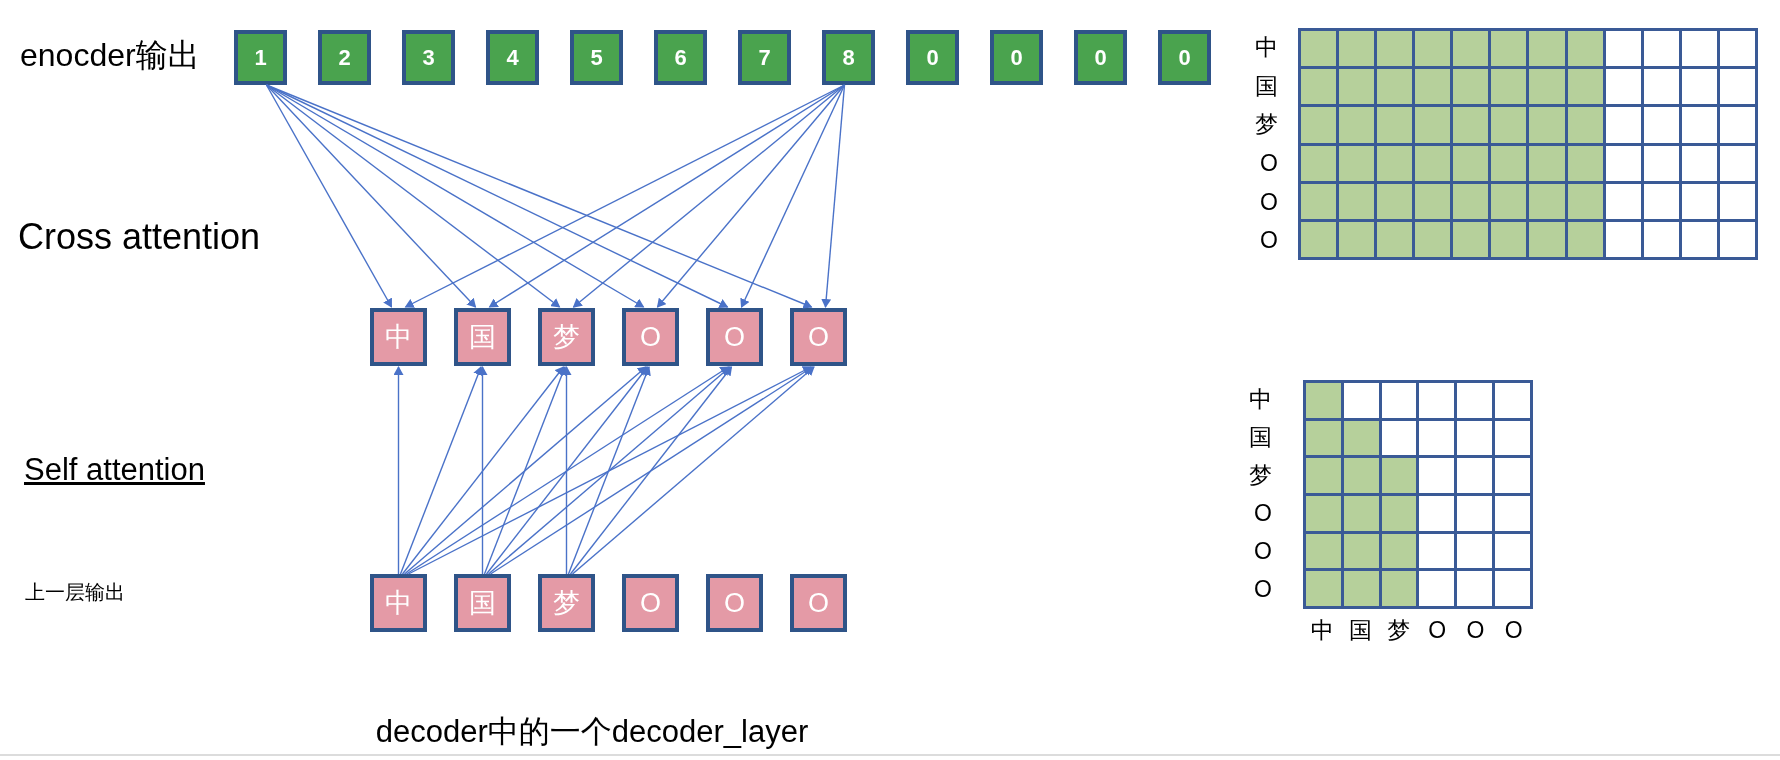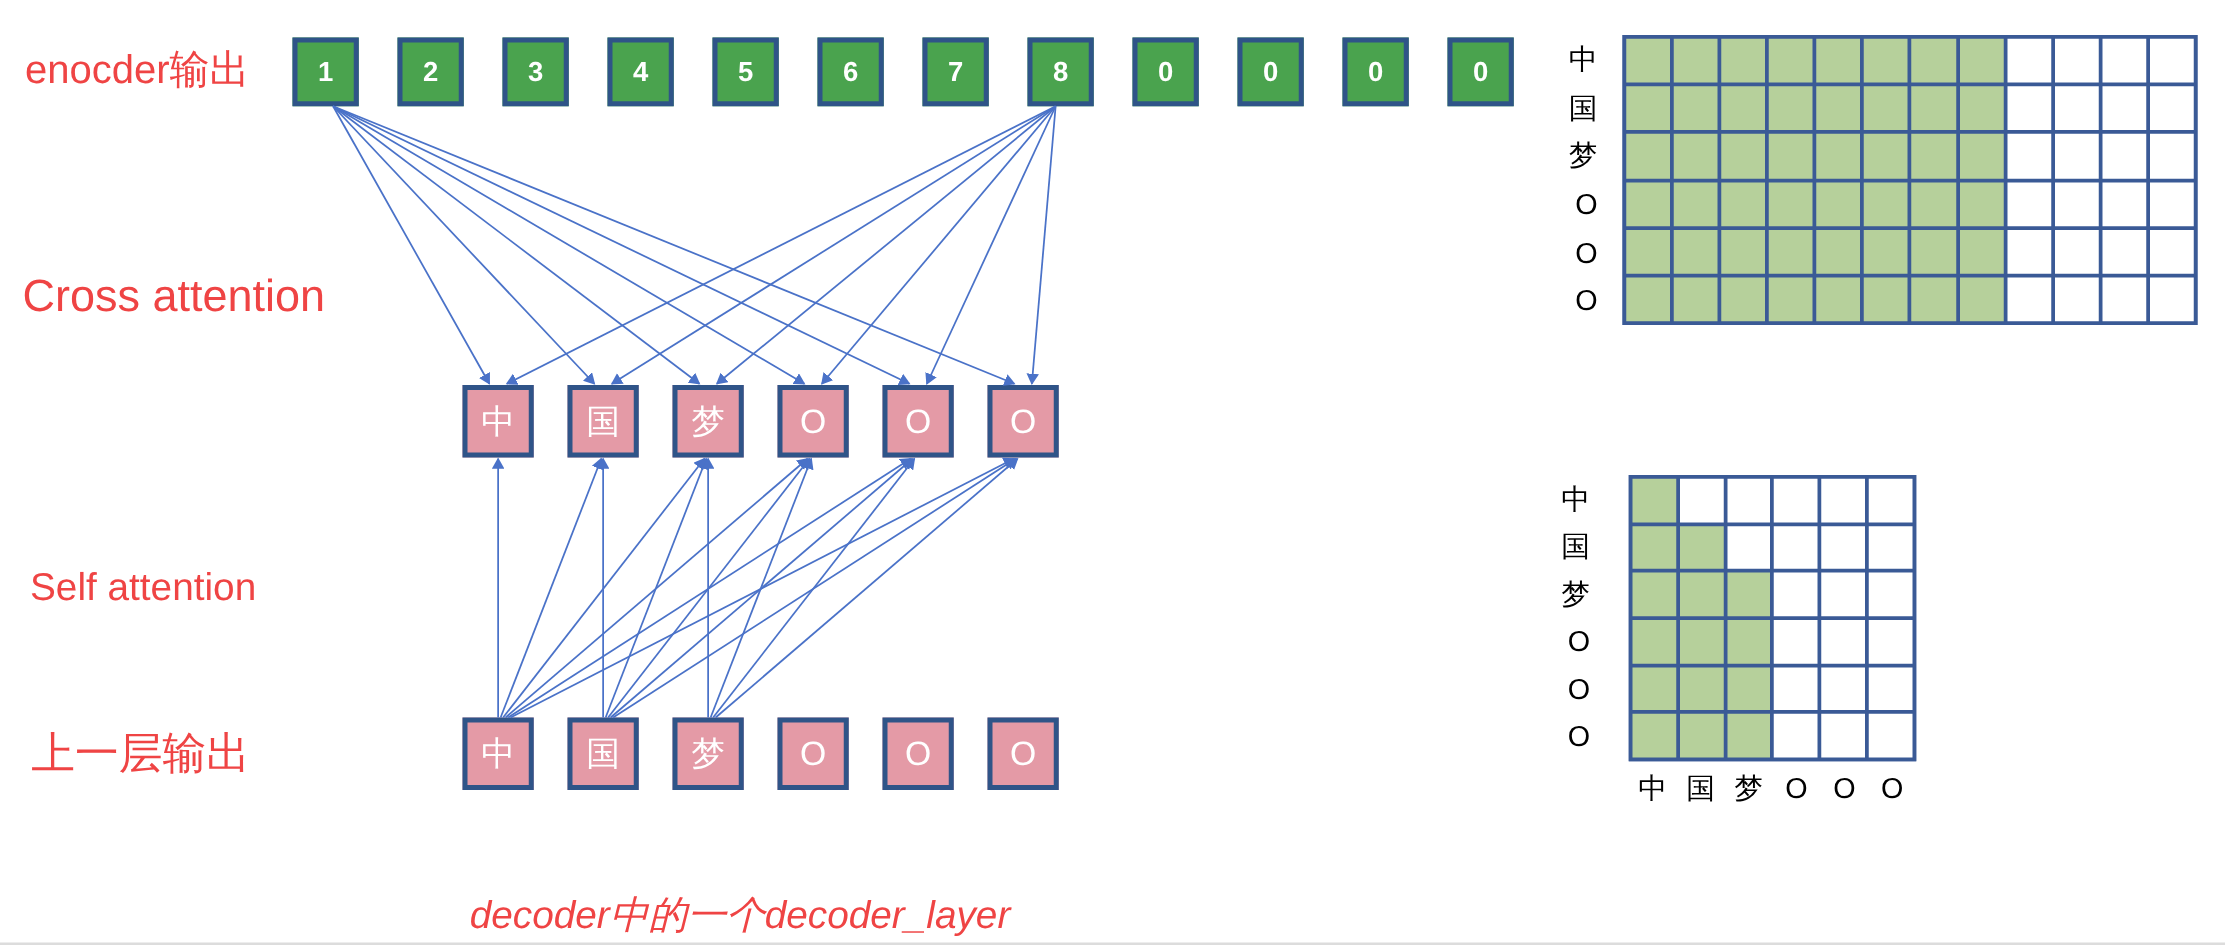--- a/index.html
+++ b/index.html
@@ -1,25 +1,25 @@
 <!DOCTYPE html>
 <html><head>
 <meta charset="utf-8">
 <style>
   html,body{margin:0;padding:0;background:#ffffff;}
   #canvas{
     position:relative;width:1780px;height:760px;background:#ffffff;overflow:hidden;
     font-family:"Liberation Sans","DejaVu Sans",sans-serif;color:#000;
   }
-  .diagram-label{position:absolute;white-space:nowrap;color:#ef4444;}
+  .diagram-label{position:absolute;white-space:nowrap;color:#000000;}
   #label-encoder-output{left:20px;top:34px;font-size:32px;}
   #label-cross{left:18px;top:216px;font-size:36px;}
-  #label-self{left:24px;top:452px;font-size:31px;}
-  #label-prev{left:25px;top:579px;font-size:35px;}
-  #caption{position:absolute;left:292px;top:711px;width:600px;text-align:center;font-size:31px;font-style:italic;}
+  #label-self{left:24px;top:452px;font-size:31px;text-decoration:underline;}
+  #label-prev{left:25px;top:579px;font-size:20px;}
+  #caption{position:absolute;left:292px;top:711px;width:600px;text-align:center;font-size:31px;}
 
   .row{position:absolute;display:flex;z-index:2;}
   #encoder-row{left:234px;top:30px;gap:31px;}
   #middle-row{left:370px;top:308px;gap:27px;}
   #bottom-row{left:370px;top:574px;gap:27px;}
 
   .box{box-sizing:border-box;display:flex;align-items:center;justify-content:center;
        border:4px solid var(--box-border,#2f5488);color:#fff;}
   .enc-box{width:53px;height:55px;background:var(--enc-fill,#4aa34e);font-size:22px;font-weight:600;}
   .token-box{width:57px;height:58px;background:var(--tok-fill,#e49aa6);font-size:27px;}

